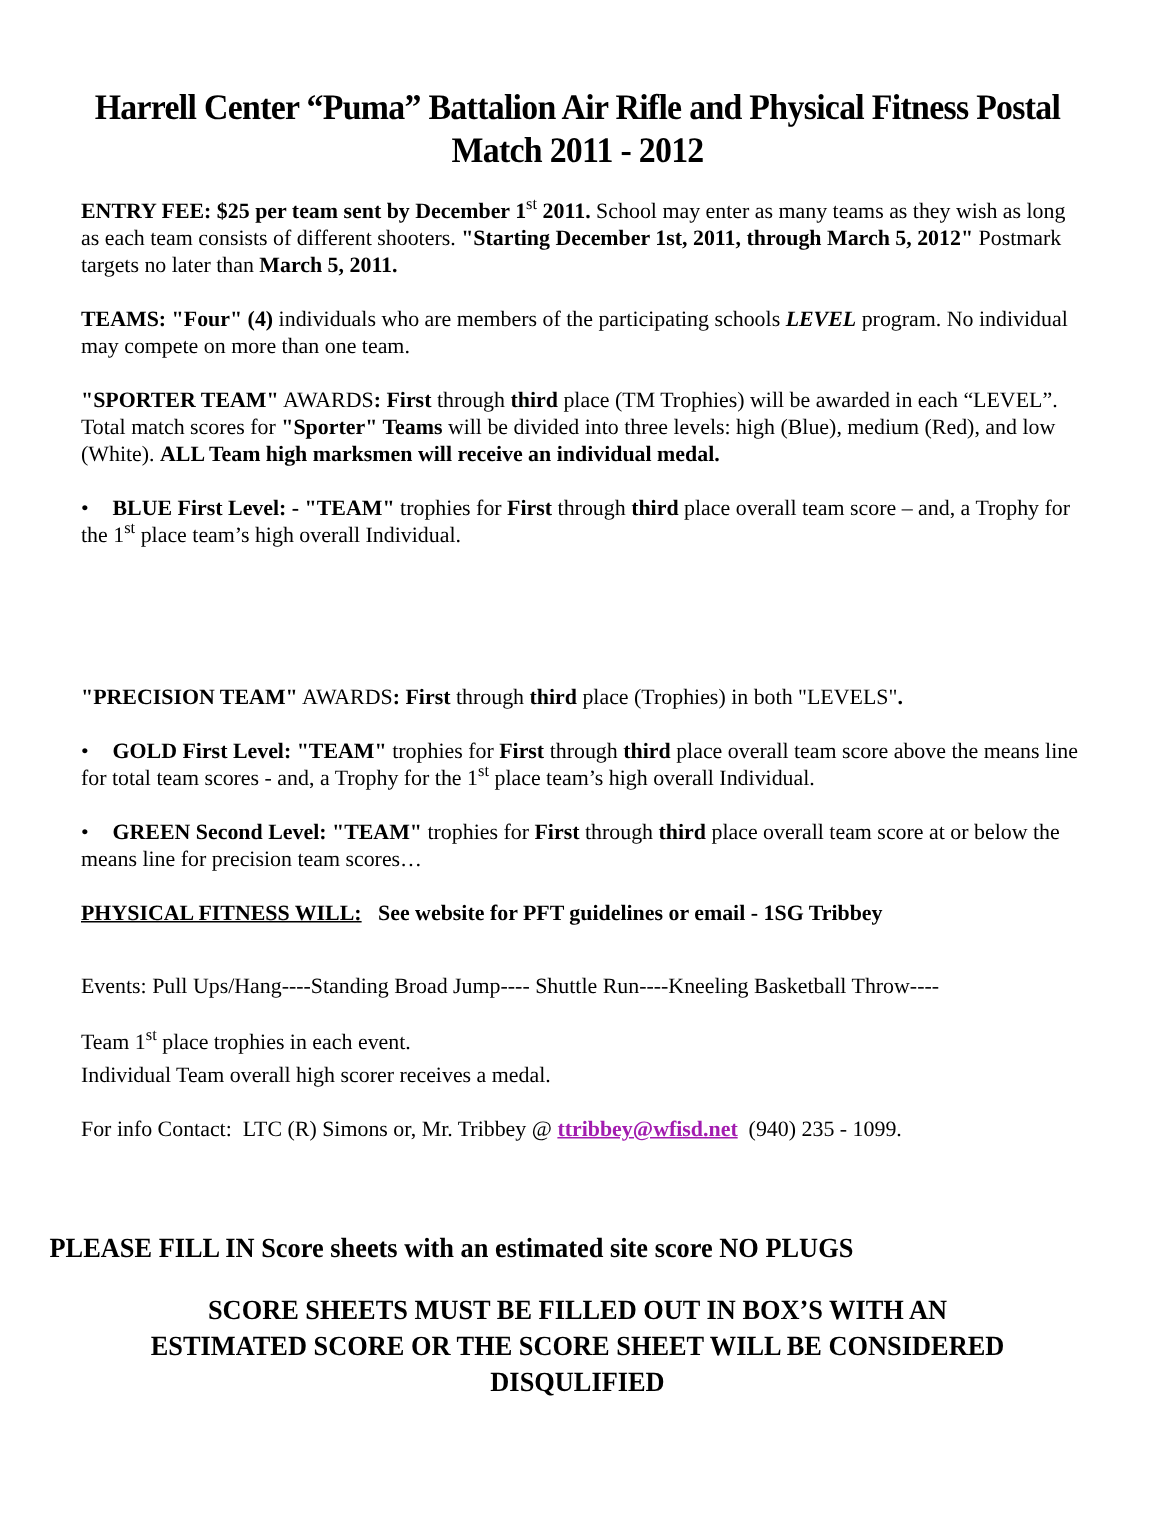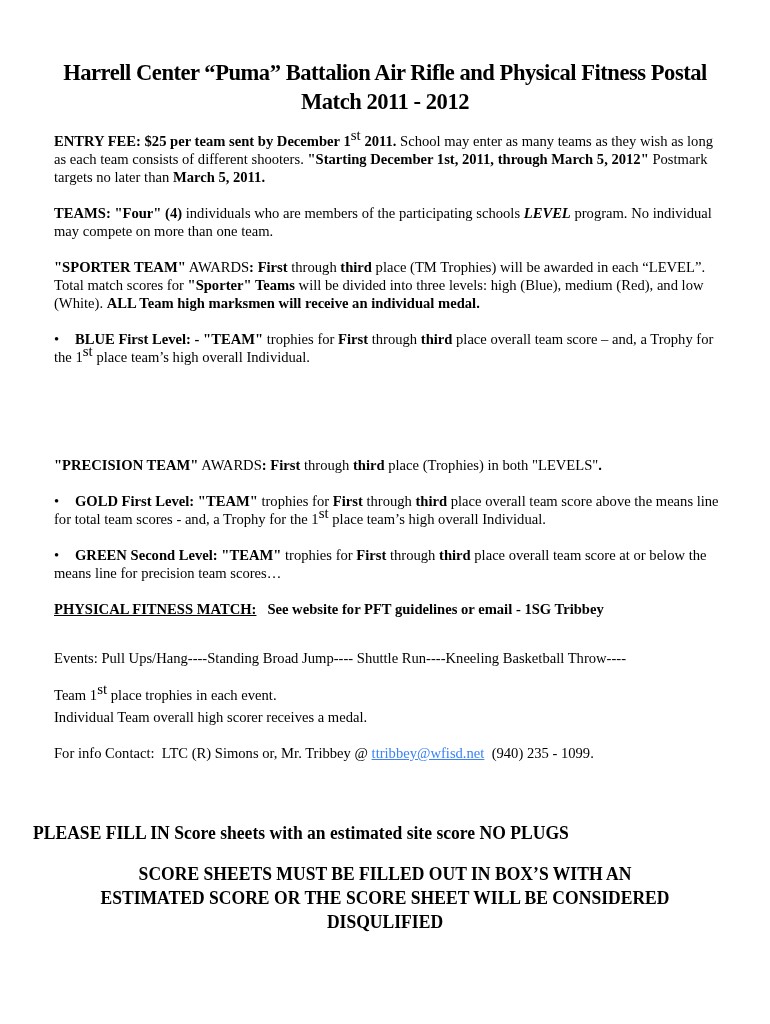--- a/index.html
+++ b/index.html
@@ -4,24 +4,24 @@
   <style>
     html, body { margin: 0; padding: 0; background: #ffffff; }
     body { width: 770px; height: 1024px; position: relative; overflow: hidden;
       font-family: "Liberation Serif", "DejaVu Serif", serif; color: #000; }
     .page { position: absolute; left: 0; top: 0; width: 673px; height: 1024px; }
     .title { position: absolute; left: 0; width: 770px; top: 58px; text-align: center;
       font-weight: bold; font-size: 24px; line-height: 29px; letter-spacing: -0.5px; transform: scaleX(0.94); transform-origin: center; }
     .para { position: absolute; left: 54px; width: 670px; font-size: 14.6px; line-height: 17.8px; }
     b { font-weight: bold; }
     i { font-style: italic; }
-    sup { font-size: 15px; line-height: 0; vertical-align: 6px; }
+    sup { font-size: 11px; line-height: 0; vertical-align: 6px; }
     .bullet { display: inline-block; width: 21px; }
     .u { text-decoration: underline; }
-    .link { color: #3b82f6; text-decoration: underline; }
+    .link { color: #a21caf; text-decoration: underline; font-weight: bold; }
     .website-small { font-size: 12px; }
     .website-big { font-size: 19px; }
     .notice1 { position: absolute; left: 33px; top: 822px; font-weight: bold; font-size: 18.5px; line-height: 22px; transform: scaleX(0.95); transform-origin: left; white-space: nowrap; }
     .notice2 { position: absolute; left: 0; width: 770px; top: 862px; text-align: center; font-weight: bold; font-size: 18.5px; line-height: 24px; transform: scaleX(0.95); transform-origin: center; }
   </style>
 </head>
 <body>
 
 <div class="page">
 
@@ -53,21 +53,21 @@
   </div>
 
   <div class="para" style="top:493px;">
     <span class="bullet">•</span><b>GOLD First Level: "TEAM"</b><span> trophies for </span><b>First</b><span> through </span><b>third</b><span> place overall team score above the means line for total team scores - and,  a Trophy for the 1</span><sup>st</sup><span> place team’s high overall Individual.</span>
   </div>
 
   <div class="para" style="top:547px;">
     <span class="bullet">•</span><b>GREEN Second Level: "TEAM"</b><span> trophies for </span><b>First</b><span> through </span><b>third</b><span> place overall team score at or below the means line for precision team scores…</span>
   </div>
 
-  <div class="para" style="top:601px; white-space:pre;"><b class="u">PHYSICAL FITNESS MATCH:</b><b>   See website for PFT guidelines or email - 1SG Tribbey</b></div>
+  <div class="para" style="top:601px; white-space:pre;"><b class="u">PHYSICAL FITNESS WILL:</b><b>   See website for PFT guidelines or email - 1SG Tribbey</b></div>
 
   <div class="para" style="top:650px;">Events:  Pull Ups/Hang----Standing Broad Jump---- Shuttle Run----Kneeling Basketball Throw----</div>
 
   <div class="para" style="top:687px;">
     <span>Team 1</span><sup>st</sup><span> place trophies in each event.</span>
   </div>
 
   <div class="para" style="top:709px;">Individual Team overall high scorer receives a medal.</div>
 
   <div class="para" style="top:745px; white-space:pre;"><span>For info Contact:  LTC (R) Simons or, Mr. Tribbey @ </span><a class="link">ttribbey@wfisd.net</a><span>  (940) 235 - 1099.</span></div>

